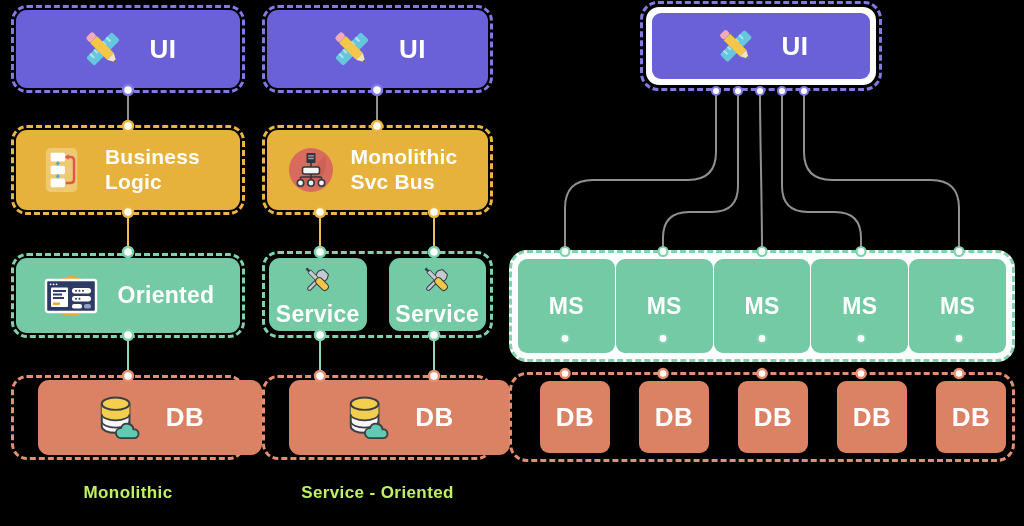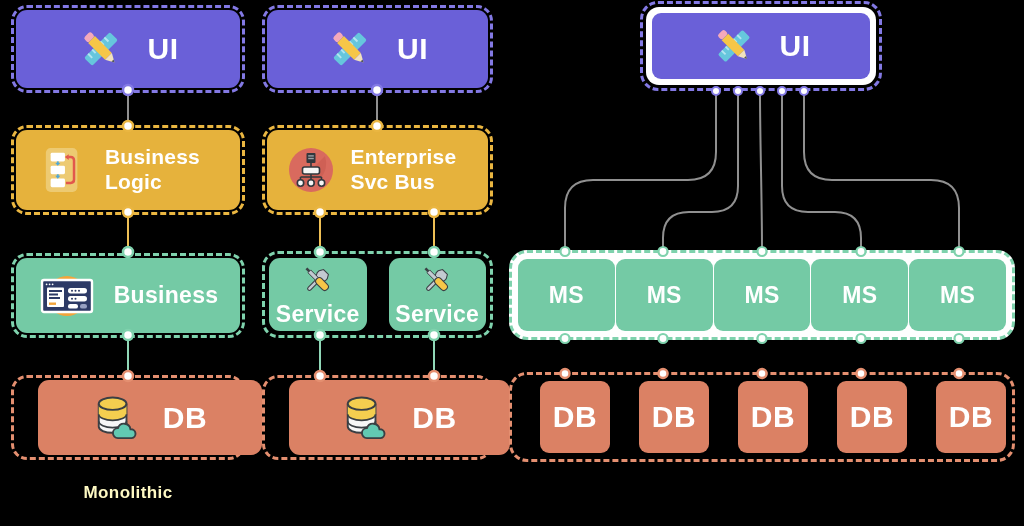--- a/index.html
+++ b/index.html
@@ -11,27 +11,27 @@
   .d-purple { border:3px dashed #8379e4; }
   .d-yellow { border:3px dashed #eab641; }
   .d-teal   { border:3px dashed #7fd2ad; }
   .d-salmon { border:3px dashed #e48f70; }
   
   .node { width:100%; height:100%; border-radius:11px; display:flex; align-items:center; justify-content:center; color:#fff; }
   .f-purple { background:#6a60d8; }
   .f-yellow { background:#e6b23c; }
   .f-teal   { background:#74caa5; }
   .f-salmon { background:#db8164;margin-left:22px; }
-  .t-lg { font-size:30px; font-weight:600; letter-spacing:.5px; }
+  .t-lg { font-size:26px; font-weight:600; letter-spacing:.5px; }
   .t-md { font-size:23px; font-weight:600; letter-spacing:.3px; }
   .t-sm { font-size:21px; font-weight:600; line-height:1.18; letter-spacing:.2px; }
   .row { gap:24px; }
   .colbox { flex-direction:column; gap:3px; }
   .grouprow { display:flex; gap:22px; width:100%; height:100%; }
-  .caption { position:absolute; color:#fef9c3; font-weight:800; font-size:17px; text-align:center; letter-spacing:.4px; }
+  .caption { position:absolute; color:#bef264; font-weight:800; font-size:17px; text-align:center; letter-spacing:.4px; }
   svg.overlay { position:absolute; left:0; top:0; z-index:5; pointer-events:none; }
   .icon { flex:0 0 auto; display:flex; }
 </style>
 </head>
 <body>
 
 <div class="canvas">
 
   <div class="abs dw d-purple" style="left:11px;top:5px;width:234px;height:88px;">
     <div class="node f-purple row">
@@ -95,21 +95,21 @@
           <circle cx="34" cy="17.7" r="1" fill="#2d3a66"></circle>
             <circle cx="37.5" cy="17.7" r="1" fill="#2d3a66"></circle>
             <circle cx="41" cy="17.7" r="1" fill="#2d3a66"></circle>
           <rect x="30" y="23" width="19" height="5.5" rx="2.7" fill="#fff"></rect>
           <circle cx="34" cy="25.7" r="1" fill="#2d3a66"></circle>
             <circle cx="37.5" cy="25.7" r="1" fill="#2d3a66"></circle>
           <rect x="30" y="31" width="10" height="4.6" rx="2.2" fill="#fff"></rect>
           <rect x="42" y="31" width="7" height="4.6" rx="2.2" fill="#97a0c2"></rect>
         </svg>
       </span>
-      <span class="t-md">Business</span>
+      <span class="t-md">Oriented</span>
     </div>
   </div>
 
   <div class="abs dw d-salmon" style="left:11px;top:375px;width:234px;height:85px;">
     <div class="node f-salmon" style="gap:26px;">
       <span class="icon">
         <svg width="44" height="50" viewBox="0 0 46 52">
           <path d="M6 11 v24 a14.5 6.5 0 0 0 29 0 V11" fill="#f6f6f6" stroke="#3a3f44" stroke-width="2"></path>
           <path d="M6 11 v11 a14.5 6.5 0 0 0 29 0 V11" fill="#f4ce4f"></path>
           <ellipse cx="20.5" cy="11" rx="14.5" ry="6.5" fill="#f4ce4f" stroke="#3a3f44" stroke-width="2"></ellipse>
@@ -158,21 +158,21 @@
           <rect x="21.2" y="9.2" width="5.6" height="1.4" fill="#9aa0a6"></rect>
           <rect x="21.2" y="11.8" width="5.6" height="1.4" fill="#9aa0a6"></rect>
           <line x1="24" y1="17" x2="24" y2="21" stroke="#31373d" stroke-width="1.6"></line>
           <rect x="15.5" y="21" width="17" height="7" rx="2" fill="#f6f6f6" stroke="#31373d" stroke-width="1.6"></rect>
           <path d="M24 28 v3 M13.5 31 h21 M13.5 31 v3 M24 31 v3 M34.5 31 v3" stroke="#31373d" stroke-width="1.6" fill="none"></path>
           <circle cx="13.5" cy="37" r="3.2" fill="#f6f6f6" stroke="#31373d" stroke-width="1.6"></circle>
           <circle cx="24" cy="37" r="3.2" fill="#f6f6f6" stroke="#31373d" stroke-width="1.6"></circle>
           <circle cx="34.5" cy="37" r="3.2" fill="#f6f6f6" stroke="#31373d" stroke-width="1.6"></circle>
         </svg>
       </span>
-      <span class="t-sm" style="width:118px;">Enterprise Svc Bus</span>
+      <span class="t-sm" style="width:118px;">Monolithic Svc Bus</span>
     </div>
   </div>
 
   <div class="abs dw d-teal" style="left:262px;top:251px;width:231px;height:87px;padding:4px;">
     <div class="grouprow">
       <div class="node f-teal colbox">
         <span class="icon">
           <svg width="36" height="36" viewBox="0 0 44 44">
             <g transform="rotate(-45 22 22)">
               <rect x="5" y="19.8" width="25" height="4.4" rx="2.2" fill="#c3cad1" stroke="#3a3f44" stroke-width="1.3"></rect>
@@ -215,20 +215,21 @@
           <ellipse cx="20.5" cy="11" rx="14.5" ry="6.5" fill="#f4ce4f" stroke="#3a3f44" stroke-width="2"></ellipse>
           <path d="M6 22 a14.5 6.5 0 0 0 29 0" fill="none" stroke="#3a3f44" stroke-width="1.8"></path>
           <path d="M6 29.5 a14.5 6.5 0 0 0 29 0" fill="none" stroke="#3a3f44" stroke-width="1.8"></path>
           <path d="M26 47 a5.2 5.2 0 0 1 0-10.4 a6.8 6.8 0 0 1 13.2 1.2 a4.6 4.6 0 0 1 1.2 9.2 z" fill="#62c9b2" stroke="#3a3f44" stroke-width="2"></path>
         </svg>
       </span>
       <span class="t-lg">DB</span>
     </div>
   </div>
 
+  <div class="caption" style="left:262px;top:483px;width:231px;">Service - Oriented</div>
 
   <div class="abs dw d-purple" style="left:640px;top:1px;width:242px;height:90px;padding:3px;border-radius:18px;">
     <div style="background:#fff;border-radius:13px;width:100%;height:100%;padding:6px;">
       <div class="node f-purple row" style="border-radius:9px;">
         <span class="icon">
           <svg width="44" height="44" viewBox="0 0 48 48">
             <g transform="rotate(-45 24 24)">
               <rect x="5" y="18" width="38" height="12" rx="2" fill="#66c6dd"></rect>
               <line x1="11" y1="18" x2="11" y2="24" stroke="#b3e5f1" stroke-width="2"></line>
               <line x1="17" y1="18" x2="17" y2="23" stroke="#b3e5f1" stroke-width="2"></line>
@@ -242,21 +243,21 @@
               <polygon points="35,19 44,24 35,29" fill="#f3e2bd"></polygon>
               <polygon points="41,22.4 44,24 41,25.6" fill="#51565c"></polygon>
             </g>
           </svg>
         </span>
         <span class="t-lg">UI</span>
       </div>
     </div>
   </div>
 
-  <div class="abs" style="left:509px;top:250px;width:506px;height:90px;background:#fff;border:3px dashed #7fd2ad;border-radius:18px;padding:6px;display:flex;gap:1px;">
+  <div class="abs" style="left:509px;top:250px;width:506px;height:112px;background:#fff;border:3px dashed #7fd2ad;border-radius:18px;padding:6px;display:flex;gap:1px;">
     <div class="node f-teal t-md" style="flex:1;border-radius:9px;">MS</div>
     <div class="node f-teal t-md" style="flex:1;border-radius:9px;">MS</div>
     <div class="node f-teal t-md" style="flex:1;border-radius:9px;">MS</div>
     <div class="node f-teal t-md" style="flex:1;border-radius:9px;">MS</div>
     <div class="node f-teal t-md" style="flex:1;border-radius:9px;">MS</div>
   </div>
 
   <div class="abs" style="left:509px;top:372px;width:506px;height:90px;border:3px dashed #e48f70;border-radius:18px;padding:6px;display:flex;gap:7px;">
     <div class="node f-salmon t-lg" style="flex:1;border-radius:9px;">DB</div>
     <div class="node f-salmon t-lg" style="flex:1;border-radius:9px;">DB</div>

